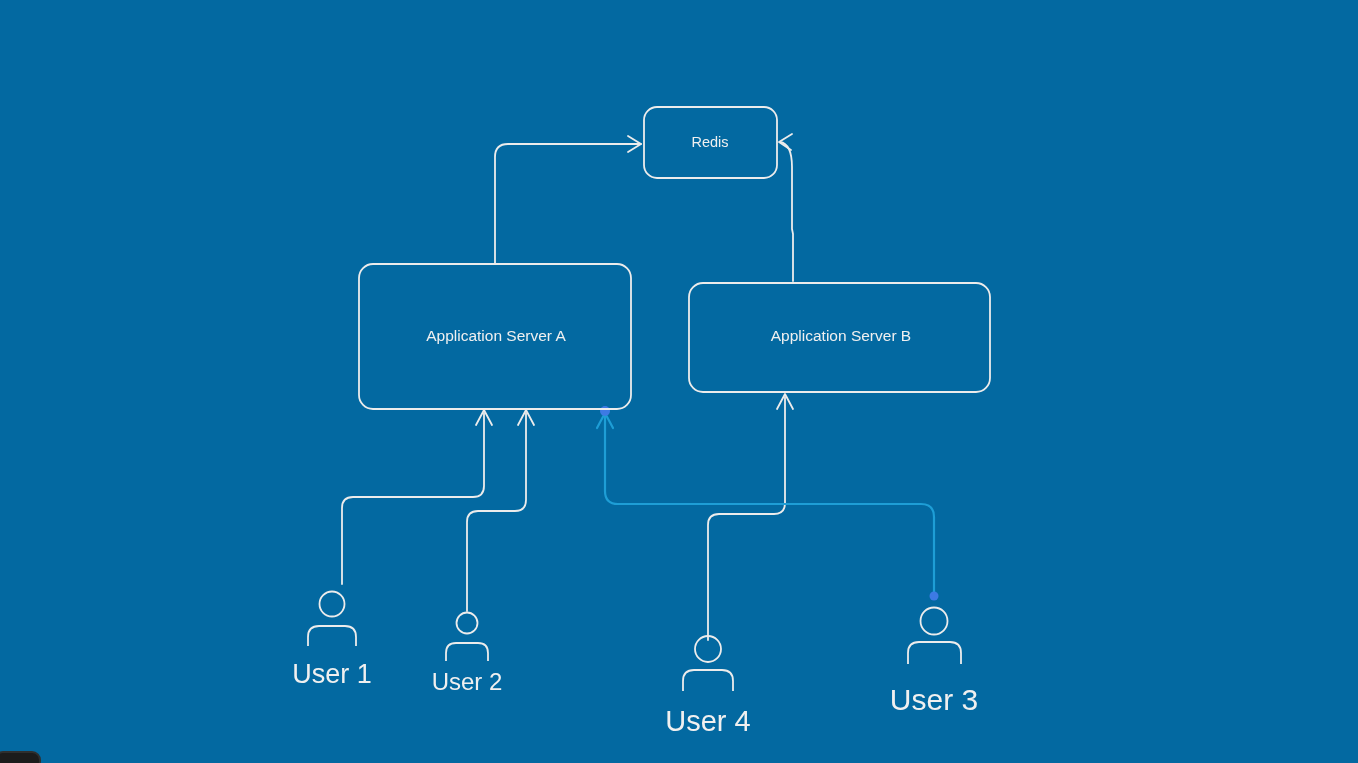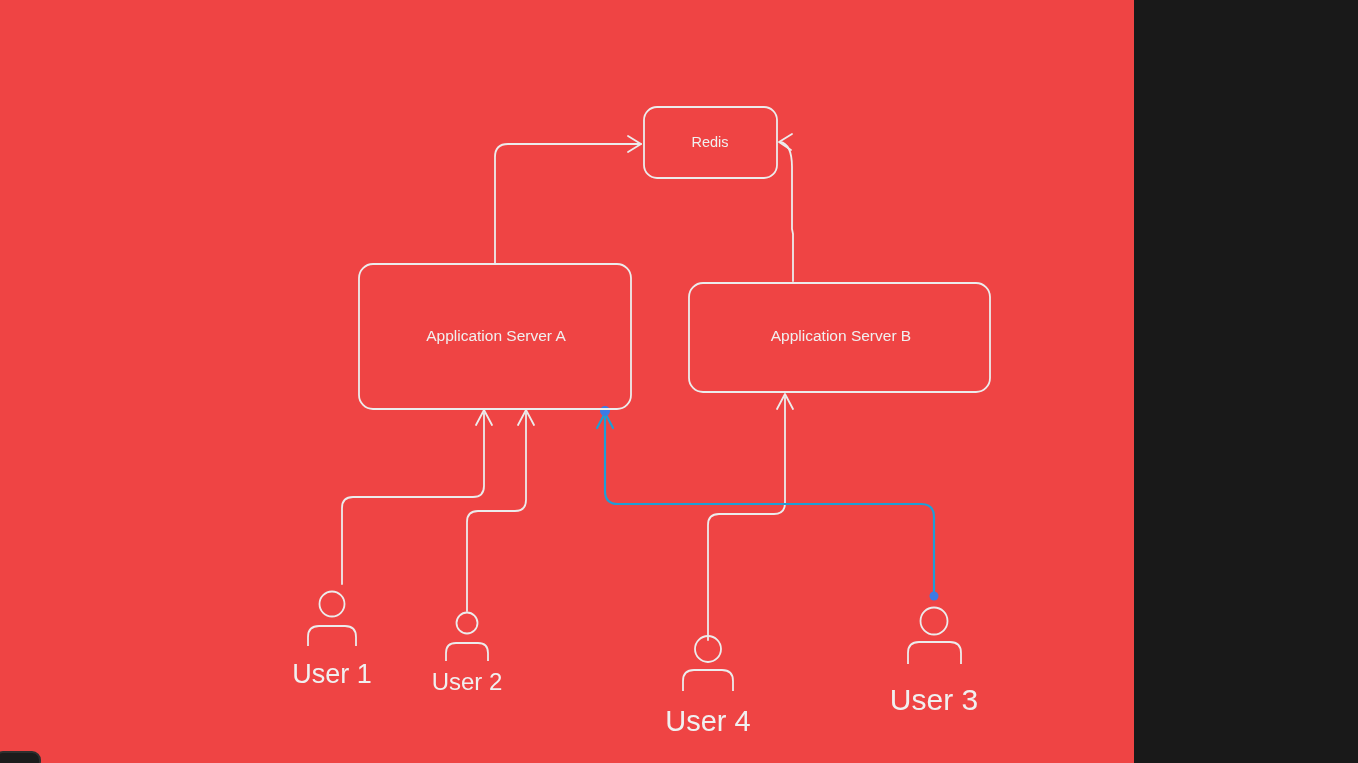--- a/index.html
+++ b/index.html
@@ -3,23 +3,23 @@
 <meta charset="utf-8">
 <style>
   html, body {
     margin: 0;
     padding: 0;
     background: #191919;
     font-family: "Liberation Sans", sans-serif;
   }
   .stage {
     position: relative;
-    width: 1134px;
+    width: 1358px;
     height: 763px;
-    background: #ef4444;
+    background: #0369a1;
     overflow: hidden;
   }
   svg { display: block; }
   .wire {
     fill: none;
     stroke: #ececec;
     stroke-width: 1.8;
     stroke-linecap: round;
     stroke-linejoin: round;
   }

